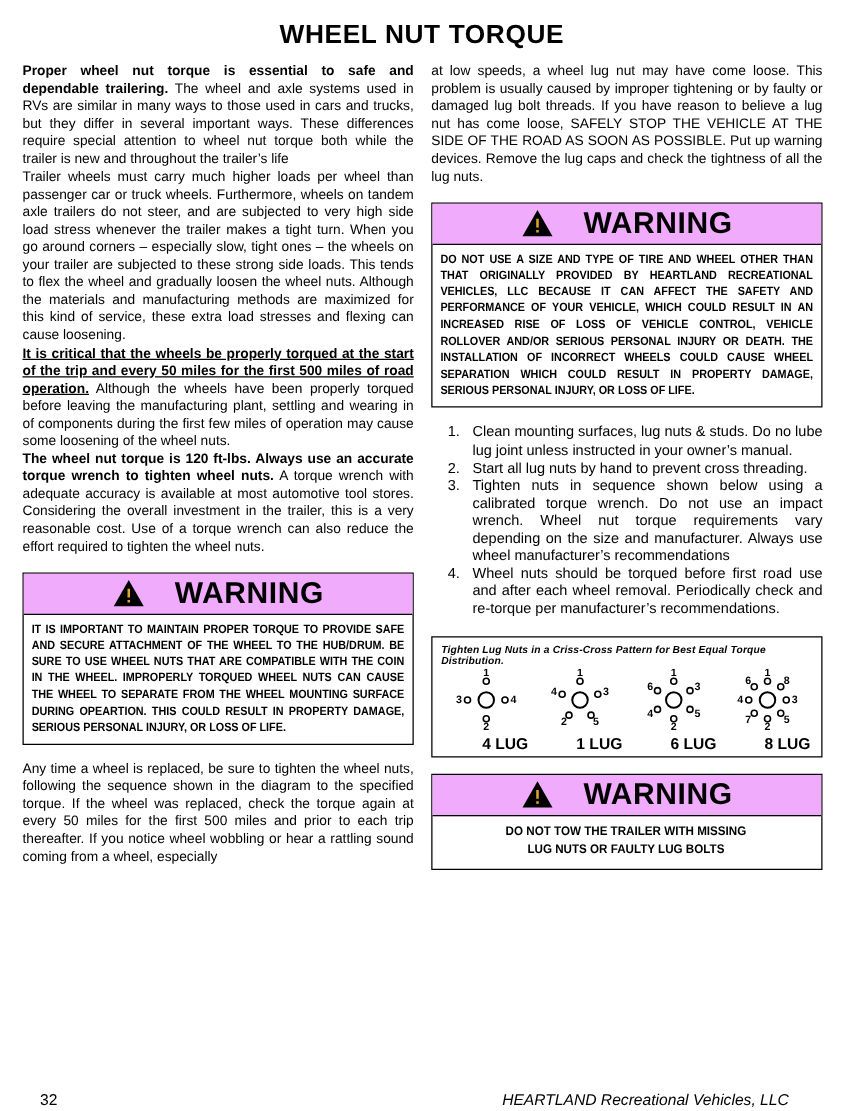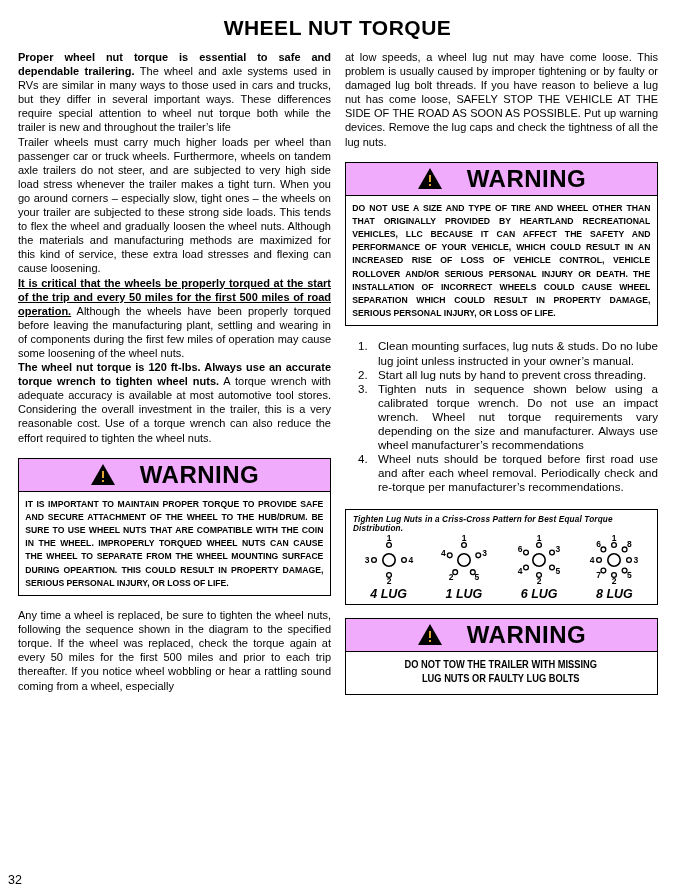--- a/index.html
+++ b/index.html
@@ -132,33 +132,33 @@
     margin: 1px 0 2px 2px;
   }
   .lug-row {
     display: flex;
     justify-content: space-around;
     align-items: flex-start;
   }
   .lug-item { text-align: center; }
   .lug-label {
     font-family: "Liberation Sans", sans-serif;
-    font-style: italic;
     font-weight: bold;
     font-size: 12.5px;
     margin-top: -2px;
+    text-align: right;
   }
 
   
   .footer {
     position: absolute;
     left: 0;
     right: 0;
     bottom: 18px;
-    padding: 0 8px;
+    padding: 0 32px;
     box-sizing: border-box;
     display: flex;
     align-items: baseline;
   }
   .page-num {
     font-size: 12.5px;
     font-family: "Liberation Sans", sans-serif;
   }
   .footer-company {
     margin-left: auto;
@@ -310,15 +310,16 @@
           <div>DO  NOT TOW THE TRAILER WITH MISSING</div>
           <div>LUG NUTS OR FAULTY LUG BOLTS</div>
         </div>
       </div>
 
     </div>
   </div>
 
   <div class="footer">
     <span class="page-num">32</span>
+    <span class="footer-company">HEARTLAND Recreational Vehicles, LLC</span>
   </div>
 
 </div>
 
 </body></html>

